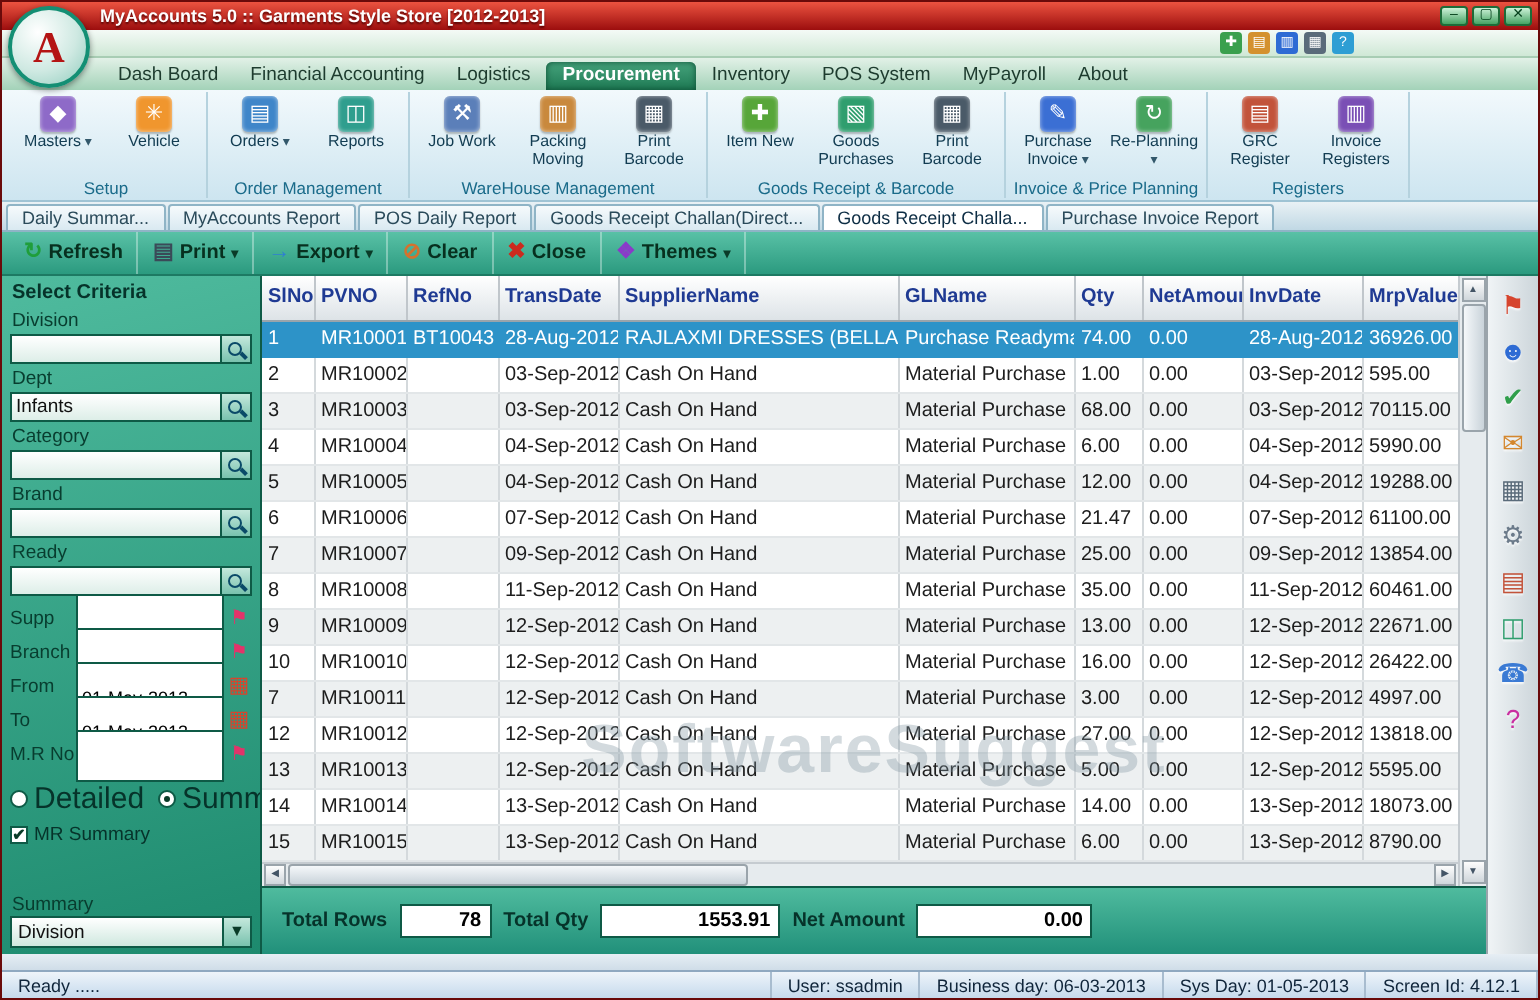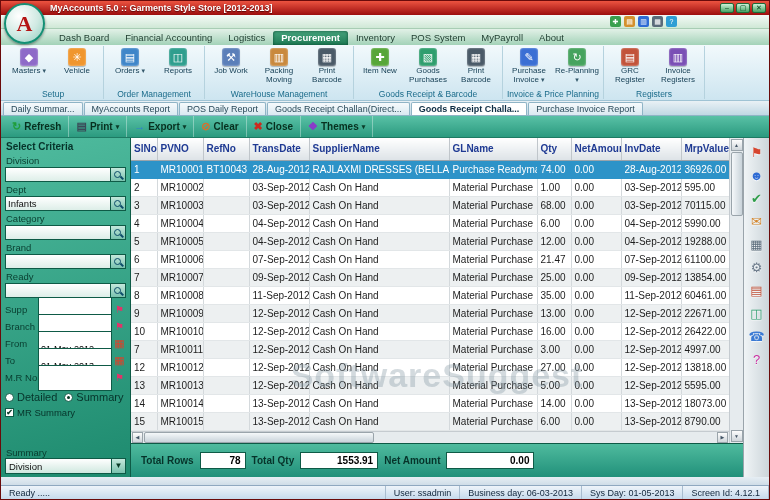--- a/index.html
+++ b/index.html
@@ -26,21 +26,21 @@
 .rgroup{display:flex;flex-direction:column;border-right:1px solid #b5d2de;padding:0 2px}
 .rbtns{flex:1;display:flex;align-items:flex-start}
 .rbtn{width:48px;padding:1px 0;display:flex;flex-direction:column;align-items:center;text-align:center;cursor:default;border-radius:2px}
 .ricon{width:18px;height:18px;border-radius:3px;color:#fff;font-size:11px;line-height:18px;text-align:center;margin:1px 0;box-shadow:inset 0 0 2px rgba(255,255,255,.6),0 1px 1px rgba(0,0,0,.25)}
 .rlbl{font-size:8px;color:#123c52;line-height:1.1}
 .rdd{font-size:7px;color:#33586b}
 .rglabel{font-size:8.5px;color:#1a6b8a;text-align:center;padding:1px 0 0;white-space:nowrap}
 
 .doctabs{height:15px;background:linear-gradient(#e9f1f5,#c0d8e4);display:flex;align-items:flex-end;padding-left:2px;border-bottom:1px solid #8fb4c6;flex:0 0 auto}
 .dtab{font-size:9px;padding:1px 7px 1px;border:1px solid #8fb4c6;border-bottom:none;background:linear-gradient(#f6fafc,#d9e9f1);margin-right:1px;color:#2a4a5a;border-radius:2px 2px 0 0;white-space:nowrap;cursor:default}
-.dtab.active{background:#fff;font-weight:bold;color:#0d2d44}
+.dtab.active{background:#fff;font-weight:normal;color:#0d2d44}
 
 .toolbar{height:22px;background:linear-gradient(#59c1a6,#2b9a7f);display:flex;align-items:center;padding:0 4px;border-bottom:1px solid #1d7a63;flex:0 0 auto}
 .tbtn{display:flex;align-items:center;gap:3px;padding:2px 7px;font-size:10px;color:#07301f;font-weight:bold;border-right:1px solid rgba(255,255,255,.35);cursor:default;height:100%}
 .ticon{font-size:11px;line-height:1}
 .tdd{font-size:7px;color:#0a3b28}
 
 .content{flex:1;display:flex;min-height:0}
 .sidebar{width:130px;background:linear-gradient(165deg,#4fbb9e,#1d8a6e);padding:3px 4px;display:flex;flex-direction:column;overflow:hidden;flex:0 0 auto;border-right:1px solid #0e5a46}
 .sc-header{font-weight:bold;font-size:10px;color:#06332a;padding:0 0 3px 1px}
 .lkblk{margin-bottom:2px}
@@ -50,21 +50,21 @@
 .magbtn{width:15px;background:linear-gradient(#c4e8dc,#79c2ae);border:1px solid #0e5a46;border-left:none;position:relative;cursor:default}
 .magbtn::after{content:"";position:absolute;left:3px;top:3px;width:5px;height:5px;border:1.5px solid #0a4a68;border-radius:50%}
 .magbtn::before{content:"";position:absolute;left:8.5px;top:8.5px;width:4px;height:1.5px;background:#0a4a68;transform:rotate(45deg)}
 .inrow{display:flex;align-items:center;margin:2px 0;height:15px}
 .inlabel{width:33px;font-size:9.5px;color:#083d2f;white-space:nowrap}
 .ininput{flex:1;background:#fff;border:1px solid #0e5a46;height:15px;font-size:9px;padding:12px 2px;color:#000;overflow:hidden;white-space:nowrap}
 .inicon{width:13px;text-align:center;font-size:10px;margin-left:1px;line-height:1;cursor:default}
 .inicon.flag{color:#e2336a}
 .inicon.cal{color:#d6452e;font-size:11px}
 .radios{display:flex;gap:7px;margin:4px 0 2px;align-items:center}
-.radio{display:flex;align-items:center;gap:3px;font-size:11px;color:#06332a;cursor:default}
+.radio{display:flex;align-items:center;gap:3px;font-size:15px;color:#06332a;cursor:default}
 .rcirc{width:9px;height:9px;border-radius:50%;background:#fff;border:1px solid #0e5a46;position:relative}
 .rcirc.on::after{content:"";position:absolute;left:2px;top:2px;width:3px;height:3px;border-radius:50%;background:#0a3b28}
 .checkrow{display:flex;align-items:center;gap:3px;font-size:9.5px;margin:2px 0;color:#06332a;cursor:default}
 .cbox{width:9px;height:9px;background:#fff;border:1px solid #0e5a46;font-size:8px;line-height:8px;text-align:center;color:#0a3b28;font-weight:bold}
 .sum-label{font-size:9.5px;margin-top:auto;color:#083d2f;padding-left:1px}
 .sum-select{display:flex;height:16px;border:1px solid #0e5a46;background:linear-gradient(#ffffff,#cfe8df);align-items:center;font-size:9.5px;justify-content:space-between;cursor:default}
 .sum-val{padding-left:3px;color:#111}
 .sum-dd{width:14px;background:linear-gradient(#c4e8dc,#79c2ae);border-left:1px solid #0e5a46;text-align:center;font-size:8px;height:100%;line-height:14px;color:#0a3b28}
 
 .main{flex:1;display:flex;flex-direction:column;min-width:0;background:#4c1d95;position:relative}
@@ -82,21 +82,21 @@
 .hthumb{width:230px;height:11px;background:linear-gradient(#f5f8fa,#c9d3da);border:1px solid #9aa4ab;border-radius:2px;cursor:default}
 .hspacer{flex:1}
 .vscroll{width:14px;background:#e6ebee;border-left:1px solid #c5cbd0;display:flex;flex-direction:column;align-items:center;padding:1px 0;gap:1px;flex:0 0 auto}
 .varrow{width:12px;height:12px;background:linear-gradient(#fdfdfd,#cfd6db);border:1px solid #9aa4ab;font-size:5px;line-height:10px;text-align:center;color:#456;cursor:default}
 .vthumb{width:12px;height:64px;background:linear-gradient(90deg,#f5f8fa,#c9d3da);border:1px solid #9aa4ab;border-radius:2px;cursor:default}
 .vspacer{flex:1}
 .watermark{position:absolute;left:50%;bottom:48px;transform:translateX(-50%);font-size:34px;font-weight:bold;color:rgba(130,150,160,.35);letter-spacing:1px;pointer-events:none;white-space:nowrap}
 
 .totals{height:34px;background:linear-gradient(#4fbb9e,#21907a);border-top:1px solid #0e5a46;display:flex;align-items:center;gap:6px;padding:0 10px;font-size:10px;color:#06332a;font-weight:bold;flex:0 0 auto}
 .tbox{background:#fff;border:1px solid #0e5a46;height:17px;line-height:16px;padding:0 4px;text-align:right;font-weight:bold;color:#000}
-.w44{width:46px}.w66{width:78px}.w86{width:88px}
+.w44{width:46px}.w66{width:90px}.w86{width:88px}
 
 .rightstrip{width:26px;background:linear-gradient(90deg,#f0f4f6,#ccd5da);border-left:1px solid #9aa4ab;display:flex;flex-direction:column;align-items:center;padding-top:8px;gap:10px;flex:0 0 auto}
 .sicon{font-size:13px;line-height:1;cursor:default;text-shadow:0 1px 1px rgba(255,255,255,.8)}
 
 .gap{height:8px;background:linear-gradient(#e6eef4,#cfdde8);flex:0 0 auto}
 .statusbar{height:14px;background:linear-gradient(#eef4fa,#c6daec);border-top:1px solid #8fa8c0;display:flex;align-items:flex-start;font-size:9px;color:#10253a;flex:0 0 auto}
 .seg{padding:0 8px;border-right:1px solid #a8bccf;white-space:nowrap;height:100%;display:flex;align-items:center}
 .seg.grow{flex:1}
 </style>
 </head>

